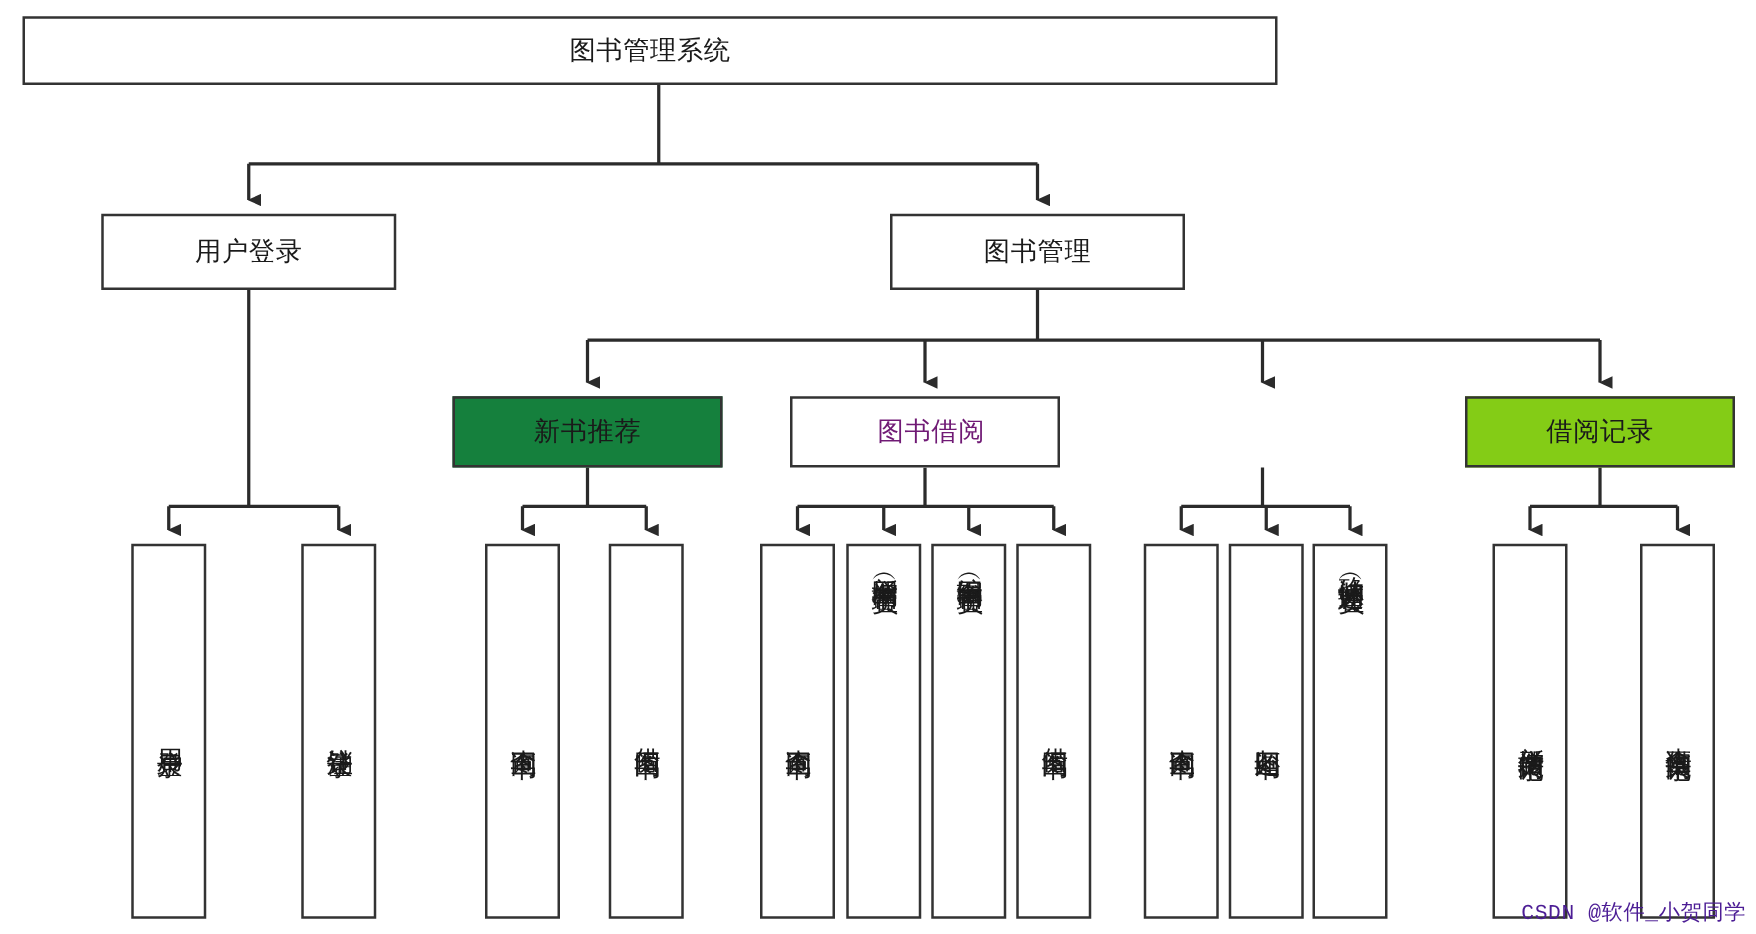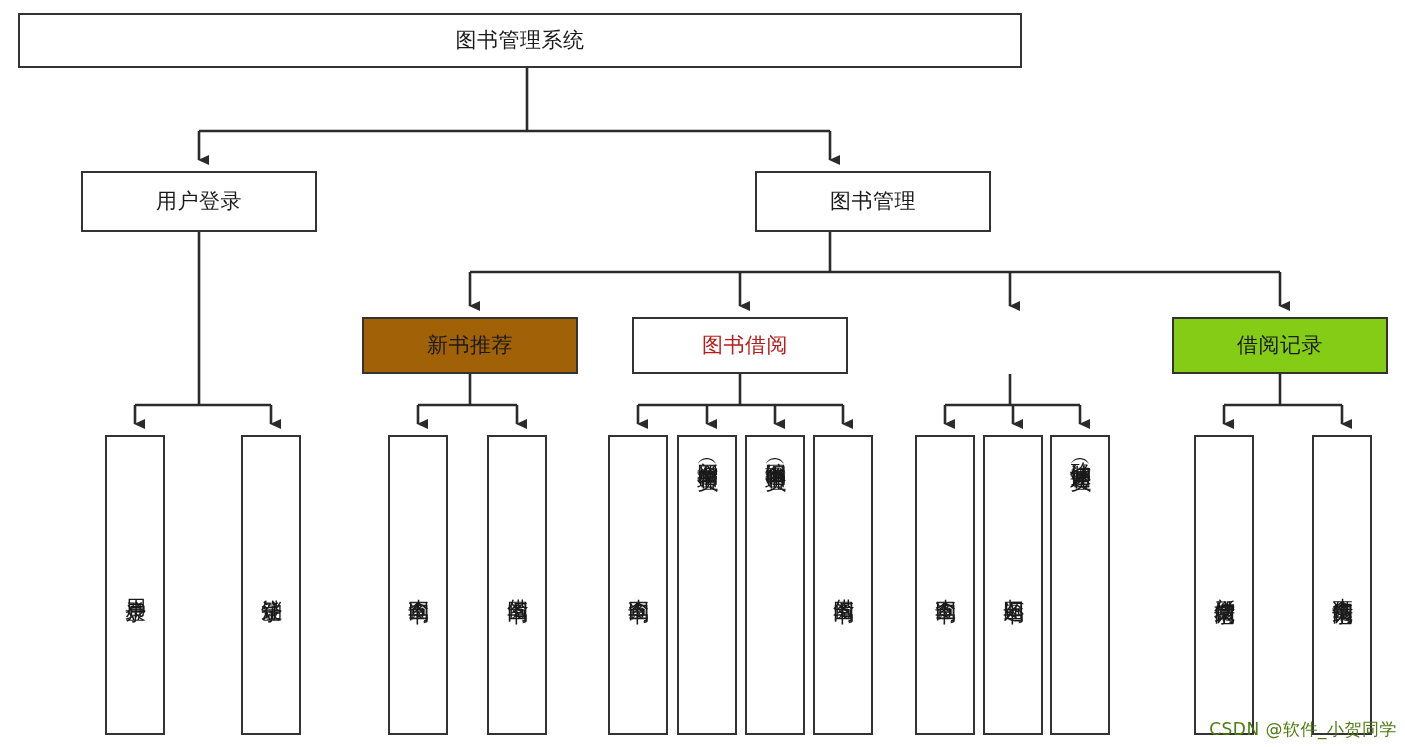--- a/index.html
+++ b/index.html
@@ -125,28 +125,28 @@
     </g>
   </svg>
 
   <div class="node" style="left: 18px; top: 13px; width: 1004px; height: 55px; border-color: rgb(51, 51, 51); background: rgb(255, 255, 255); color: rgb(26, 26, 26);">
     <span class="node-label">图书管理系统</span>
   </div>
 
   <div class="node" style="left: 81px; top: 171px; width: 236px; height: 61px; border-color: rgb(51, 51, 51); background: rgb(255, 255, 255); color: rgb(26, 26, 26);">
     <span class="node-label">用户登录</span>
   </div>
-  <div class="node" style="left: 712px; top: 171px; width: 236px; height: 61px; border-color: rgb(51, 51, 51); background: rgb(255, 255, 255); color: rgb(26, 26, 26); margin-left: 43px;">
+  <div class="node" style="left: 712px; top: 171px; width: 236px; height: 61px; border-color: rgb(51, 51, 51); background: rgb(255, 255, 255); color: rgb(26, 26, 26);">
     <span class="node-label">图书管理</span>
   </div>
 
-  <div class="node" style="left: 362px; top: 317px; width: 216px; height: 57px; border-color: rgb(51, 51, 51); background: #a16207; color: rgb(26, 26, 26);">
+  <div class="node" style="left: 362px; top: 317px; width: 216px; height: 57px; border-color: rgb(51, 51, 51); background: #15803d; color: rgb(26, 26, 26);">
     <span class="node-label">新书推荐</span>
   </div>
-  <div class="node" style="left: 632px; top: 317px; width: 216px; height: 57px; border-color: rgb(51, 51, 51); background: rgb(255, 255, 255); color: #b91c1c; padding-left: 10px;">
+  <div class="node" style="left: 632px; top: 317px; width: 216px; height: 57px; border-color: rgb(51, 51, 51); background: rgb(255, 255, 255); color: #701a75; padding-left: 10px;">
     <span class="node-label">图书借阅</span>
   </div>
   <div class="node" style="left: 1172px; top: 317px; width: 216px; height: 57px; border-color: rgb(51, 51, 51); background: #84cc16; color: rgb(26, 26, 26);">
     <span class="node-label">借阅记录</span>
   </div>
 
   <div class="node leaf centered" style="left: 105px; top: 435px; width: 60px; height: 300px; border-color: rgb(51, 51, 51); background: rgb(255, 255, 255); color: rgb(26, 26, 26);">
     <span class="node-label">用户登录</span>
   </div>
   <div class="node leaf centered" style="left: 241px; top: 435px; width: 60px; height: 300px; border-color: rgb(51, 51, 51); background: rgb(255, 255, 255); color: rgb(26, 26, 26);">
@@ -179,14 +179,14 @@
   <div class="node leaf" style="left: 1050px; top: 435px; width: 60px; height: 300px; border-color: rgb(51, 51, 51); background: rgb(255, 255, 255); color: rgb(26, 26, 26);">
     <span class="node-label">确认归还（管理员）</span>
   </div>
   <div class="node leaf centered" style="left: 1194px; top: 435px; width: 60px; height: 300px; border-color: rgb(51, 51, 51); background: rgb(255, 255, 255); color: rgb(26, 26, 26);">
     <span class="node-label">新增借阅记录</span>
   </div>
   <div class="node leaf centered" style="left: 1312px; top: 435px; width: 60px; height: 300px; border-color: rgb(51, 51, 51); background: rgb(255, 255, 255); color: rgb(26, 26, 26);">
     <span class="node-label">查询借阅记录</span>
   </div>
 
-  <div class="watermark" style="color: #4d7c0f;">CSDN @软件_小贺同学</div>
+  <div class="watermark" style="color: #4c1d95; font-family: Liberation Mono, monospace;">CSDN @软件_小贺同学</div>
 </div>
 
 </body></html>

